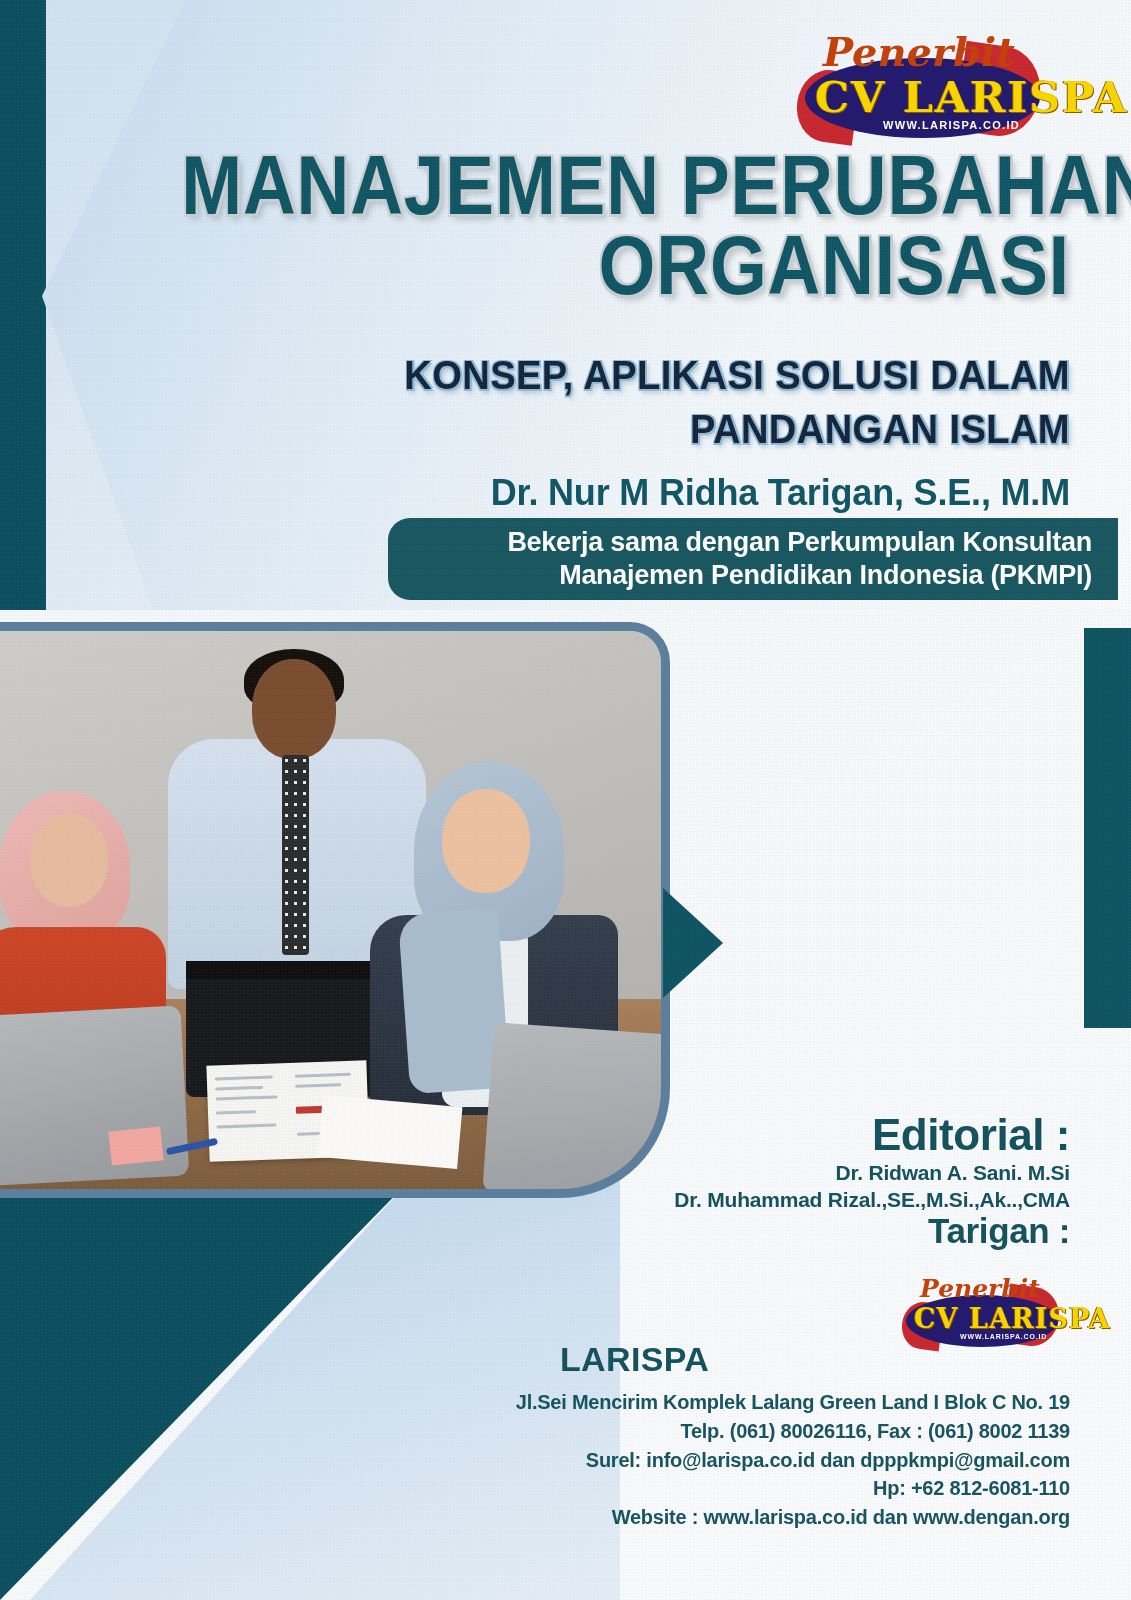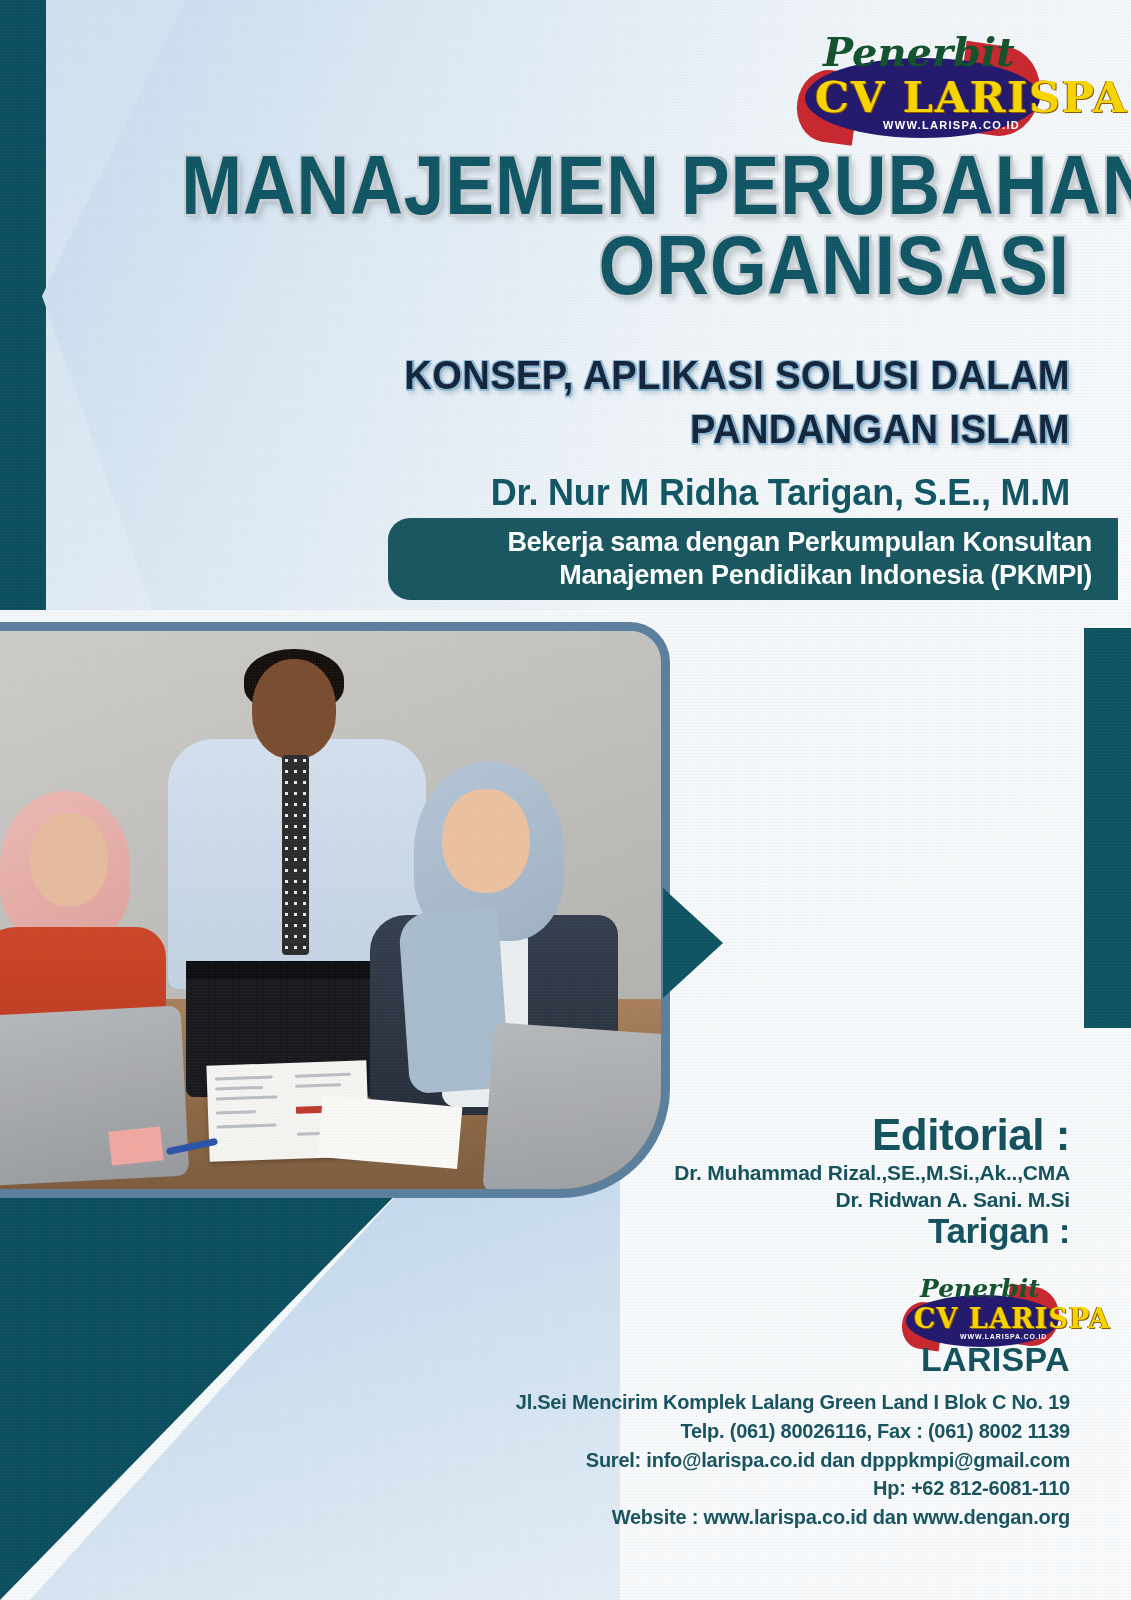--- a/index.html
+++ b/index.html
@@ -51,21 +51,21 @@
       repeating-linear-gradient(90deg,rgba(140,160,175,.10) 0 1px,transparent 1px 3px);
   }
 
   
   .logo{position:relative;display:block;}
   .logo .oval{
     position:absolute;background:#241a6e;border-radius:50%;
   }
   .logo .red-l,.logo .red-r{position:absolute;background:#c9252c;}
   .logo .script{
-    position:absolute;color:#14532d;font-family:"DejaVu Serif",serif;
+    position:absolute;color:#c2410c;font-family:"DejaVu Serif",serif;
     font-style:italic;font-weight:700;white-space:nowrap;
   }
   .logo .cv{
     position:absolute;color:#f5d400;font-family:"DejaVu Serif",serif;
     font-weight:700;white-space:nowrap;letter-spacing:.04em;
     text-shadow:1px 1px 0 #8a5a00,-1px 0 0 #8a5a00;
   }
   .logo .url{
     position:absolute;color:#fff;white-space:nowrap;font-weight:700;
     letter-spacing:.12em;
@@ -218,21 +218,21 @@
   .editorial{
     position:absolute;left:560px;top:1110px;width:510px;text-align:right;
   }
   .ed-head{font-weight:700;font-size:44px;color:#12505c;letter-spacing:-.01em;}
   .ed-name{font-weight:700;font-size:21px;color:#12505c;line-height:1.28;letter-spacing:-.01em;}
   .pub-head{
     position:absolute;left:560px;top:1211px;width:510px;text-align:right;
     font-weight:700;font-size:35px;color:#12505c;letter-spacing:-.01em;
   }
   .larispa{
-    position:absolute;left:560px;top:1340px;width:510px;text-align:right;
+    position:absolute;left:560px;top:1340px;width:510px;text-align:left;
     font-weight:700;font-size:34px;color:#12505c;letter-spacing:.01em;
   }
   .address{
     position:absolute;left:440px;top:1388px;width:630px;text-align:right;
   }
   .addr-line{font-weight:700;font-size:20px;color:#15525e;line-height:1.44;letter-spacing:-.012em;}
 </style>
 </head>
 <body>
 
@@ -312,22 +312,22 @@
       <div class="lap-l"></div>
       <div class="lap-r"></div>
       <div class="sticky"></div>
       <div class="pen"></div>
     </div>
   </div>
   <div class="frame-arrow"></div>
 
   <div class="editorial">
     <div class="ed-head">Editorial :</div>
+    <div class="ed-name">Dr. Ridwan A. Sani. M.Si</div>
     <div class="ed-name">Dr. Muhammad Rizal.,SE.,M.Si.,Ak..,CMA</div>
-    <div class="ed-name">Dr. Ridwan A. Sani. M.Si</div>
   </div>
 
   <div class="pub-head">Tarigan :</div>
 
   <div class="logo" id="logo-bottom">
     <div class="red-l"></div>
     <div class="red-r"></div>
     <div class="oval"></div>
     <div class="script">Penerbit</div>
     <div class="cv">CV LARISPA</div>

